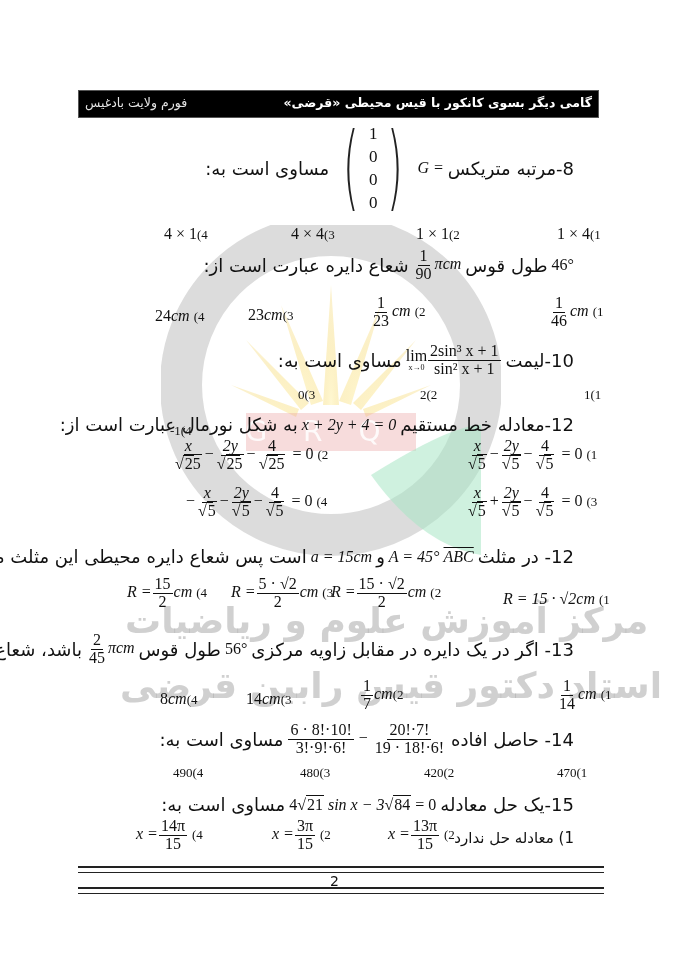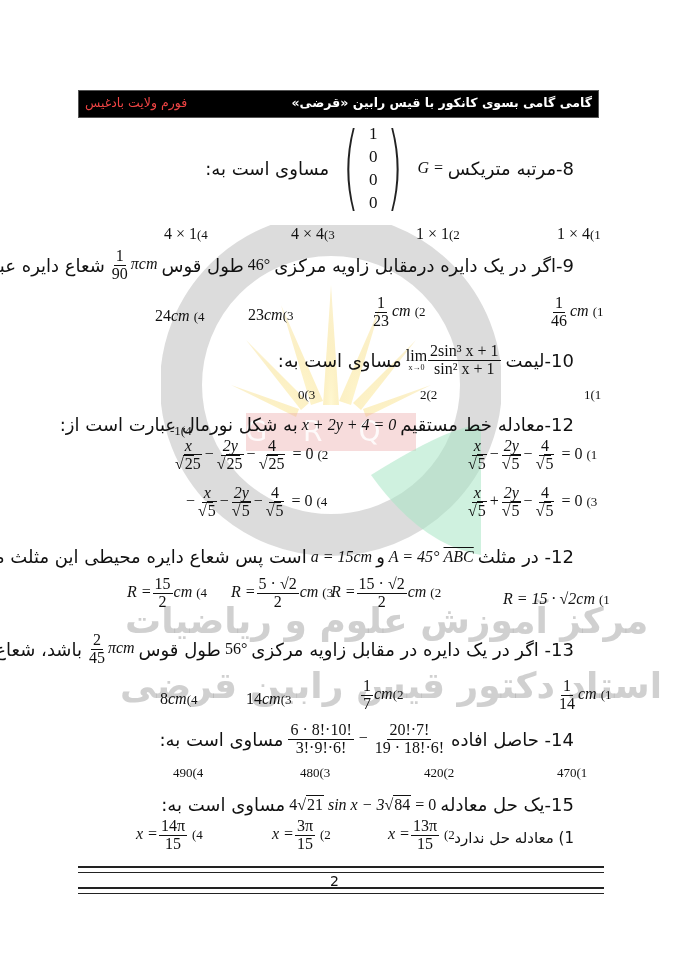--- a/index.html
+++ b/index.html
@@ -15,40 +15,40 @@
   .frac .num { padding: 0 2px; border-bottom: 1.2px solid #111; }
   .frac .den { padding: 0 2px; }
   .sqrt { display: inline-block; }
   .sqrt .rad { border-top: 1.2px solid #111; padding: 0 1px; }
   .opt { position: absolute; white-space: nowrap; direction: ltr; unicode-bidi: isolate; }
   .opt .lbl { font-family: "Liberation Serif", serif; font-size: 13px; }
 
   
   #header-bar { left: 78px; top: 90px; width: 519px; height: 26px; background: #000; border: 1px solid #555; }
   #header-title { right: 6px; top: 4px; color: #fff; font-size: 12.5px; font-weight: bold; direction: rtl; }
-  #header-forum { left: 6px; top: 4px; color: #ef4444; font-size: 12.5px; direction: rtl; }
+  #header-forum { left: 6px; top: 4px; color: #e5e5e5; font-size: 12.5px; direction: rtl; }
 
   
   #watermark { left: 161px; top: 225px; width: 340px; height: 340px; pointer-events: none; }
   .wm-text { position: absolute; color: rgba(170,170,170,0.55); font-weight: bold; direction: rtl; white-space: nowrap; font-family: "DejaVu Sans", sans-serif; }
 
   
   .matrix { display: inline-flex; align-items: center; vertical-align: middle; }
   .paren { font-size: 92px; font-family: "DejaVu Sans", sans-serif; font-weight: 100; line-height: 1; transform: scaleX(0.45); color: #222; }
   .mcol { display: flex; flex-direction: column; align-items: center; font-family: "Liberation Serif", serif; font-size: 17px; line-height: 23px; }
 
   
   .dline { position: absolute; left: 78px; width: 526px; height: 4px; border-top: 2px solid #222; border-bottom: 1px solid #222; }
   #page-number { left: 330px; top: 873px; font-size: 14px; font-family: "DejaVu Sans", sans-serif; }
 </style>
 </head>
 <body>
 
 <div id="header-bar" class="abs">
-  <span id="header-title" class="abs">گامی گامی بسوی کانکور با قیس رابین «قرضی»</span>
+  <span id="header-title" class="abs">گامی دیگر بسوی کانکور با قیس محیطی «قرضی»</span>
   <span id="header-forum" class="abs">فورم ولایت بادغیس</span>
 </div>
 
 <div id="watermark" class="abs">
   <svg width="340" height="340" viewBox="0 0 340 340">
     <defs>
       <radialGradient id="sun" cx="50%" cy="100%" r="80%">
         <stop offset="0%" stop-color="#fff6c8" stop-opacity="0.8"></stop>
         <stop offset="100%" stop-color="#f5d76e" stop-opacity="0.35"></stop>
       </radialGradient>
@@ -85,21 +85,20 @@
     <span class="paren">)</span>
   </span>
   <span class="fa">مساوی است به:</span>
 </div>
 <div class="opt m" style="left:557px; top:225px;"><span>1 × 4</span><span class="lbl">(1</span></div>
 <div class="opt m" style="left:416px; top:225px;"><span>1 × 1</span><span class="lbl">(2</span></div>
 <div class="opt m" style="left:291px; top:225px;"><span>4 × 4</span><span class="lbl">(3</span></div>
 <div class="opt m" style="left:164px; top:225px;"><span>4 × 1</span><span class="lbl">(4</span></div>
 
 <div class="abs" style="right:102px; top:248px; direction:rtl; display:flex; align-items:center; gap:4px;">
-  <span class="fa">9-اگر در یک دایره درمقابل زاویه مرکزی</span>
   <span class="m">46°</span>
   <span class="fa">طول قوس</span>
   <span class="m"><span class="frac">
         <span class="num">1</span>
         <span class="den">90</span>
       </span><span class="it">πcm</span></span>
   <span class="fa">شعاع دایره عبارت است از:</span>
 </div>
 <div class="opt m" style="left:548px; top:295px;"><span class="frac">
       <span class="num">1</span>

